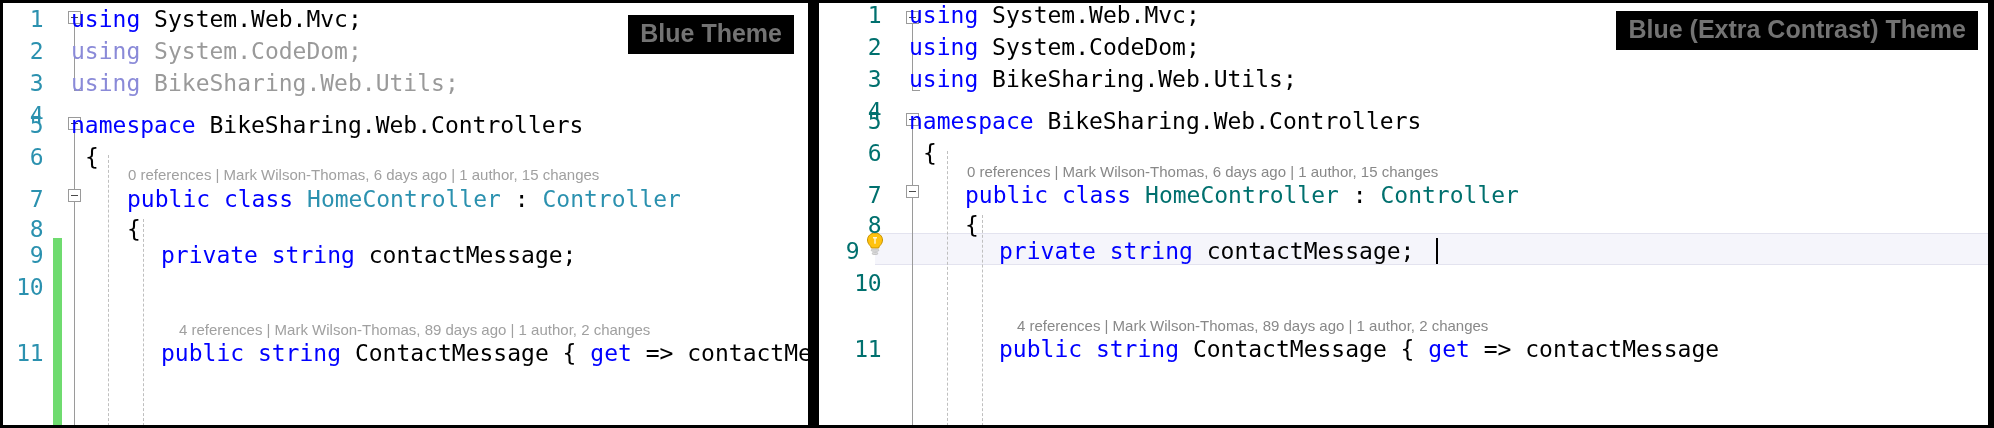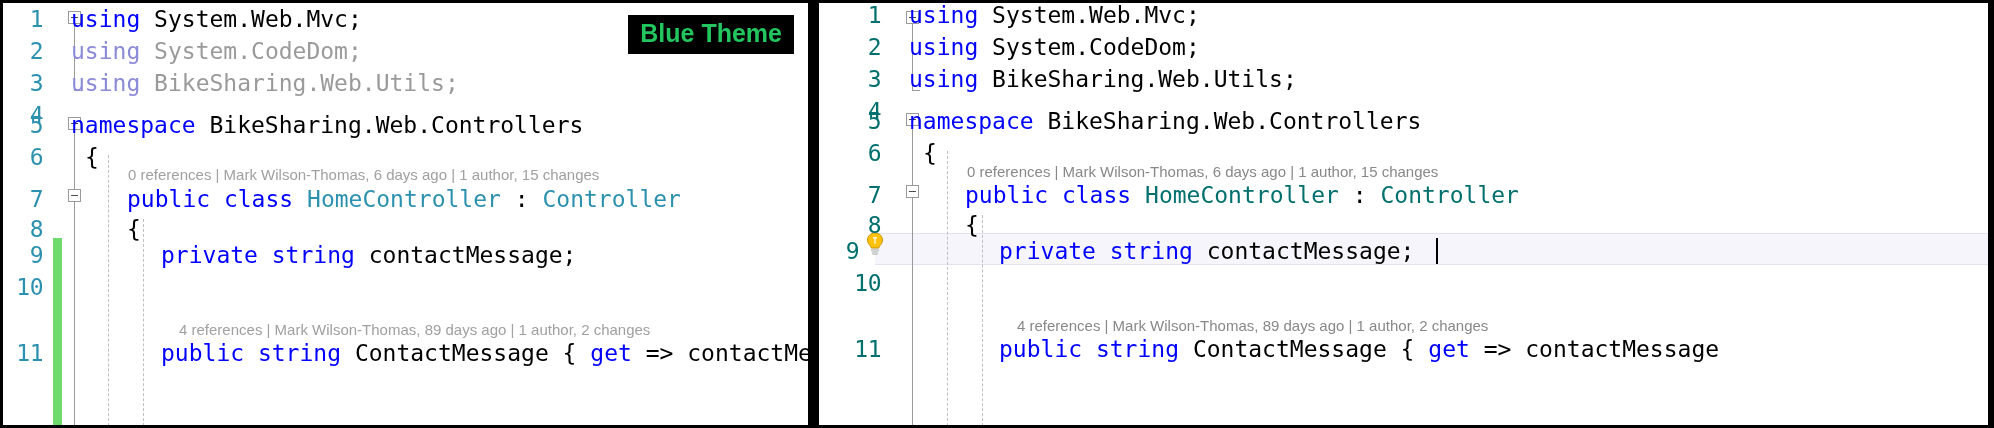--- a/index.html
+++ b/index.html
@@ -136,21 +136,21 @@
     background:#000;
   }
 
   
   .bulb{ position:absolute; }
 
   
   .label{
     position:absolute;
     background:#000;
-    color:#22c55e;
+    color:#737373;
     font-family:"Liberation Sans", sans-serif;
     font-weight:bold;
     font-size:25px;
     padding:4px 12px 6px 12px;
     white-space:nowrap;
     letter-spacing:0px;
   }
 </style>
 </head>
 <body>
@@ -335,15 +335,16 @@
 
       <div class="codelens" style="left:198px; top:314px;">4 references | Mark Wilson-Thomas, 89 days ago | 1 author, 2 changes</div>
 
       <div class="row" style="top:330px;">
         <span class="lineno" style="width:66px; flex:0 0 66px;">11</span>
         <span class="gutter-extra"></span>
         <span class="code" style="padding-left:90px;"><span class="kw">public string</span> <span class="txt">ContactMessage {</span> <span class="kw">get</span> <span class="txt">=&gt; contactMessage</span></span>
       </div>
     </div>
 
+    <div class="label" style="right:10px; top:8px;">Blue (Extra Contrast) Theme</div>
   </div>
 
 </div>
 
 </body></html>

